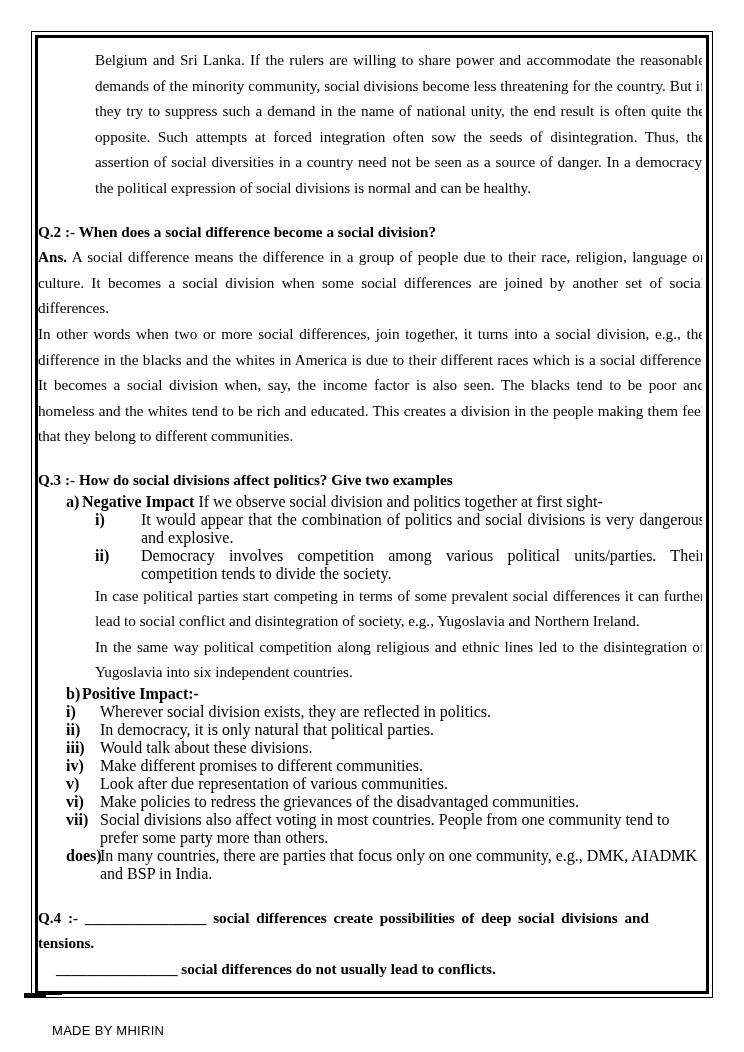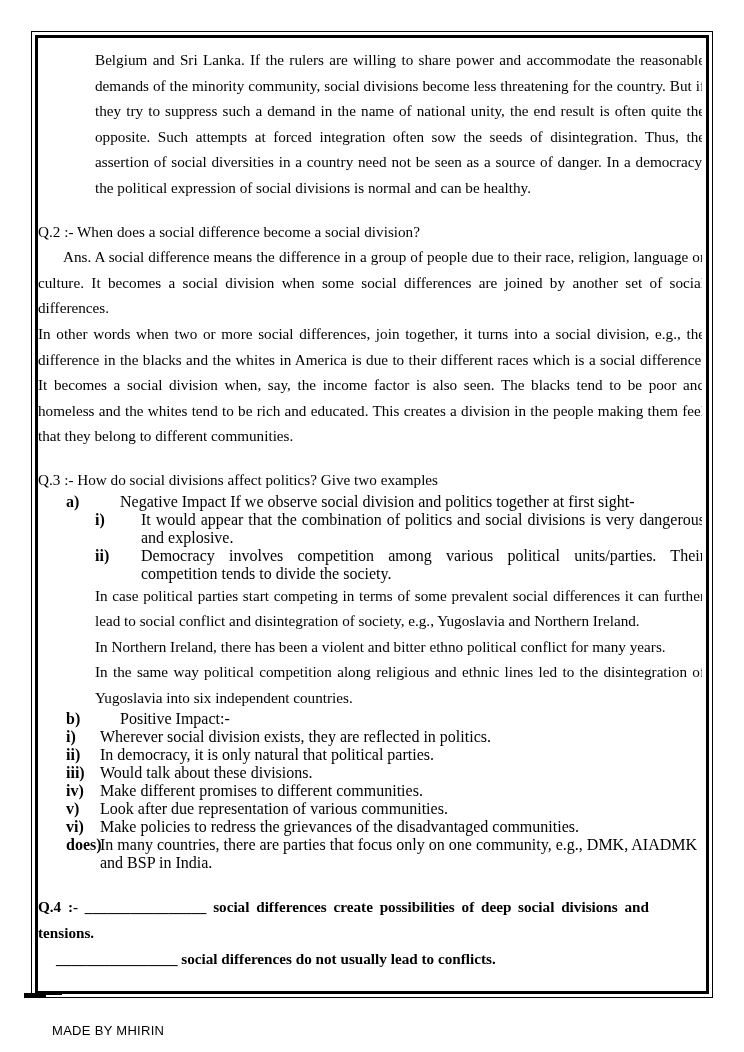--- a/index.html
+++ b/index.html
@@ -90,47 +90,47 @@
 
   .justify { text-align: justify; }
 
   
   .intro {
     margin-left: 57px;
     width: 610px;
   }
 
   .q-heading {
-    font-weight: normal;
+    font-weight: bold;
     margin-top: 18px;
     margin-bottom: 0;
   }
 
   .ans-block {
     width: 667px;
   }
 
-  .b { font-weight: normal; padding-left: 25px; }
+  .b { font-weight: bold; }
 
   
   .lvl-a {
     position: relative;
     margin-left: 28px;
     width: 639px;
   }
   .lvl-a > .marker {
     position: absolute;
     left: 0;
     top: 0;
     width: 26px;
     font-weight: bold;
     text-align: left;
   }
   .lvl-a > .body {
-    margin-left: 29px;
+    margin-left: 16px;
   }
 
   
   .lvl-i {
     position: relative;
     margin-left: 57px;
     width: 610px;
   }
   .lvl-i > .marker {
     position: absolute;
@@ -223,21 +223,20 @@
         <div class="body">It would appear that the combination of politics and social divisions is very dangerous and explosive.</div>
       </div>
 
       <div class="lvl-i justify">
         <span class="marker">ii)</span>
         <div class="body">Democracy involves competition among various political units/parties. Their competition tends to divide the society.</div>
       </div>
 
       <p class="sub-para justify">In case political parties start competing in terms of some prevalent social differences it can further lead to social conflict and disintegration of society, e.g., Yugoslavia and Northern Ireland.</p>
 
-      <p class="sub-para">In Northern Ireland, there has been a violent and bitter ethno political conflict for many years.</p>
 
       <p class="sub-para justify">In the same way political competition along religious and ethnic lines led to the disintegration of Yugoslavia into six independent countries.</p>
 
       <div class="lvl-a">
         <span class="marker">b)</span>
         <div class="body b">Positive Impact:-</div>
       </div>
 
       <div class="lvl-r">
         <span class="marker">i)</span>
@@ -262,20 +261,24 @@
       <div class="lvl-r">
         <span class="marker">v)</span>
         <div class="body">Look after due representation of various communities.</div>
       </div>
 
       <div class="lvl-r">
         <span class="marker">vi)</span>
         <div class="body">Make policies to redress the grievances of the disadvantaged communities.</div>
       </div>
 
+      <div class="lvl-r">
+        <span class="marker">vii)</span>
+        <div class="body">Social divisions also affect voting in most countries. People from one community tend to prefer some party more than others.</div>
+      </div>
 
       <div class="lvl-r">
         <span class="marker">does)</span>
         <div class="body">In many countries, there are parties that focus only on one community, e.g., DMK, AIADMK and BSP in India.</div>
       </div>
 
       <p class="q4">Q.4 :-  ________________  social differences create possibilities of deep social divisions and tensions.</p>
       <p class="q4-line2">________________ social differences do not usually lead to conflicts.</p>
 
     </div>

